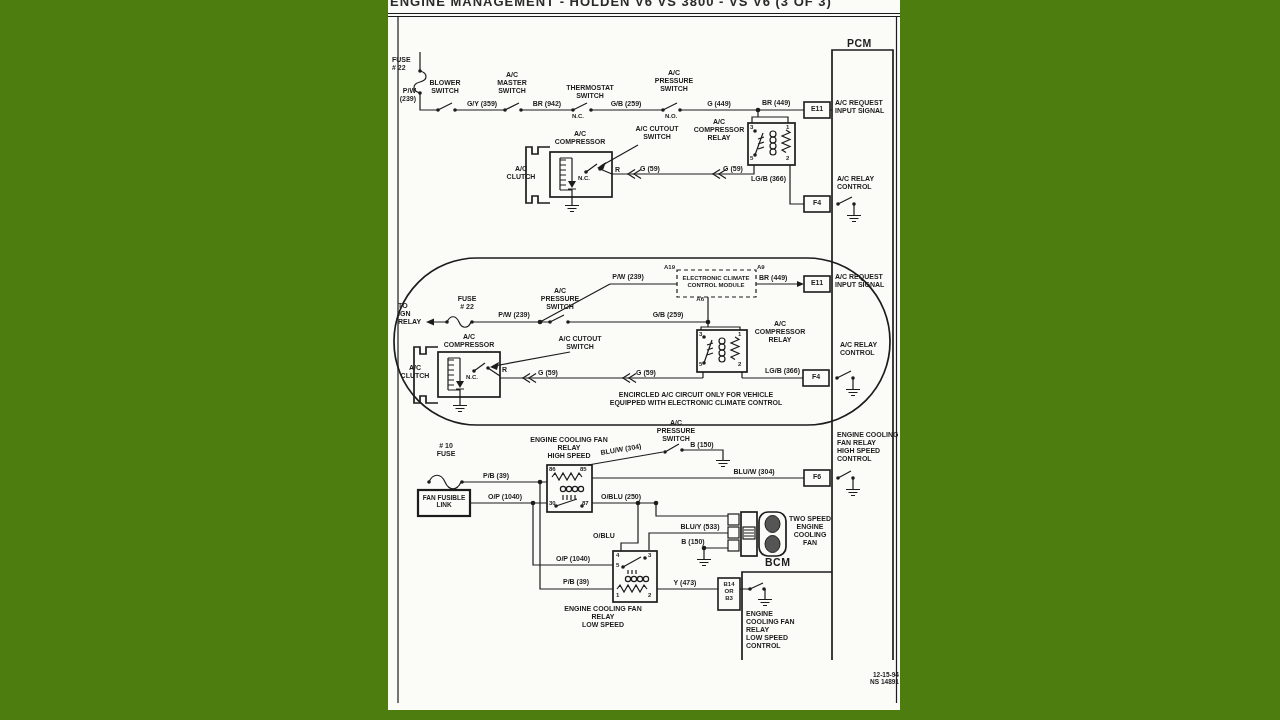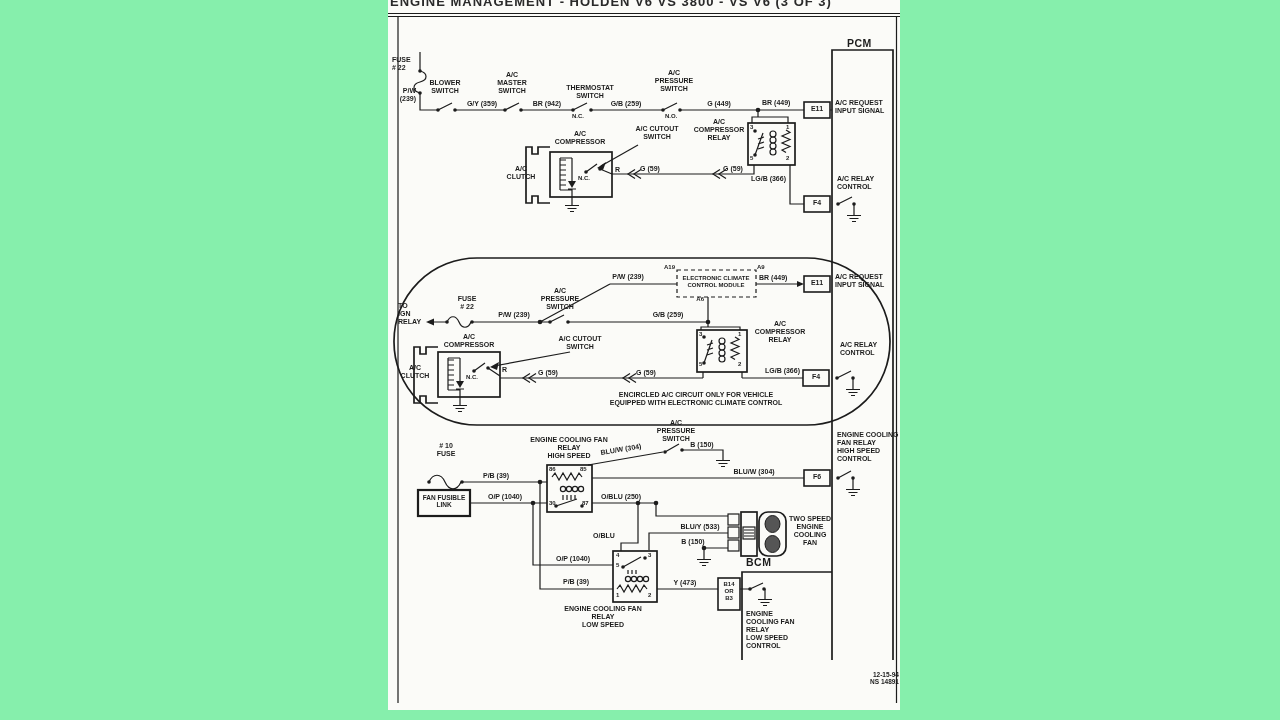--- a/index.html
+++ b/index.html
@@ -1,16 +1,16 @@
 <!DOCTYPE html>
 <html><head>
 <meta charset="utf-8">
 <style>
   html,body{margin:0;padding:0;background:#000;}
-  #stage{position:relative;width:1280px;height:720px;background:#86efac;overflow:hidden;font-family:"Liberation Sans",sans-serif;}
+  #stage{position:relative;width:1280px;height:720px;background:#4d7c0f;overflow:hidden;font-family:"Liberation Sans",sans-serif;}
   .page{position:absolute;left:388px;top:0;width:512px;height:710px;background:#fbfbf8;overflow:hidden;color:#1c1c1c;}
   .title{position:absolute;top:-6px;left:2px;font-size:13px;font-weight:bold;letter-spacing:1px;white-space:nowrap;color:#2a2a2a;}
   svg{position:absolute;left:0;top:0;}
   .w{stroke:#1c1c1c;stroke-width:1.2;fill:none;}
   .w2{stroke:#1c1c1c;stroke-width:1.7;fill:none;}
   .w3{stroke:#1c1c1c;stroke-width:2.2;fill:none;}
   .dash{stroke:#1c1c1c;stroke-width:1.2;fill:none;stroke-dasharray:4 3;}
   .cbox{stroke:#1c1c1c;stroke-width:1.6;fill:#fbfbf8;}
   .dot{fill:#1c1c1c;stroke:none;}
   .lbl{position:absolute;font-size:7px;font-weight:bold;line-height:1.15;white-space:pre-line;}
@@ -314,21 +314,21 @@
     <div class="lbl c" style="left:312px;top:523px;">BLU/Y (533)</div>
     <div class="lbl c" style="left:305px;top:538px;">B (150)</div>
     <div class="lbl c" style="left:422px;top:515px;">TWO SPEED
 ENGINE
 COOLING
 FAN</div>
     <div class="lbl c" style="left:297px;top:579px;">Y (473)</div>
     <div class="lbl cb s6" style="left:330px;top:581px;width:22px;">B14
 OR
 B3</div>
-    <div class="lbl big" style="left:358px;top:556px;">BCM</div>
+    <div class="lbl big" style="left:377px;top:556px;">BCM</div>
     <div class="lbl" style="left:358px;top:610px;">ENGINE
 COOLING FAN
 RELAY
 LOW SPEED
 CONTROL</div>
 
     <div class="lbl s65" style="left:471px;top:671px;width:40px;text-align:right;"><span>12-15-94</span><br><span>NS 14891</span></div>
 
   </div>
 </div>

